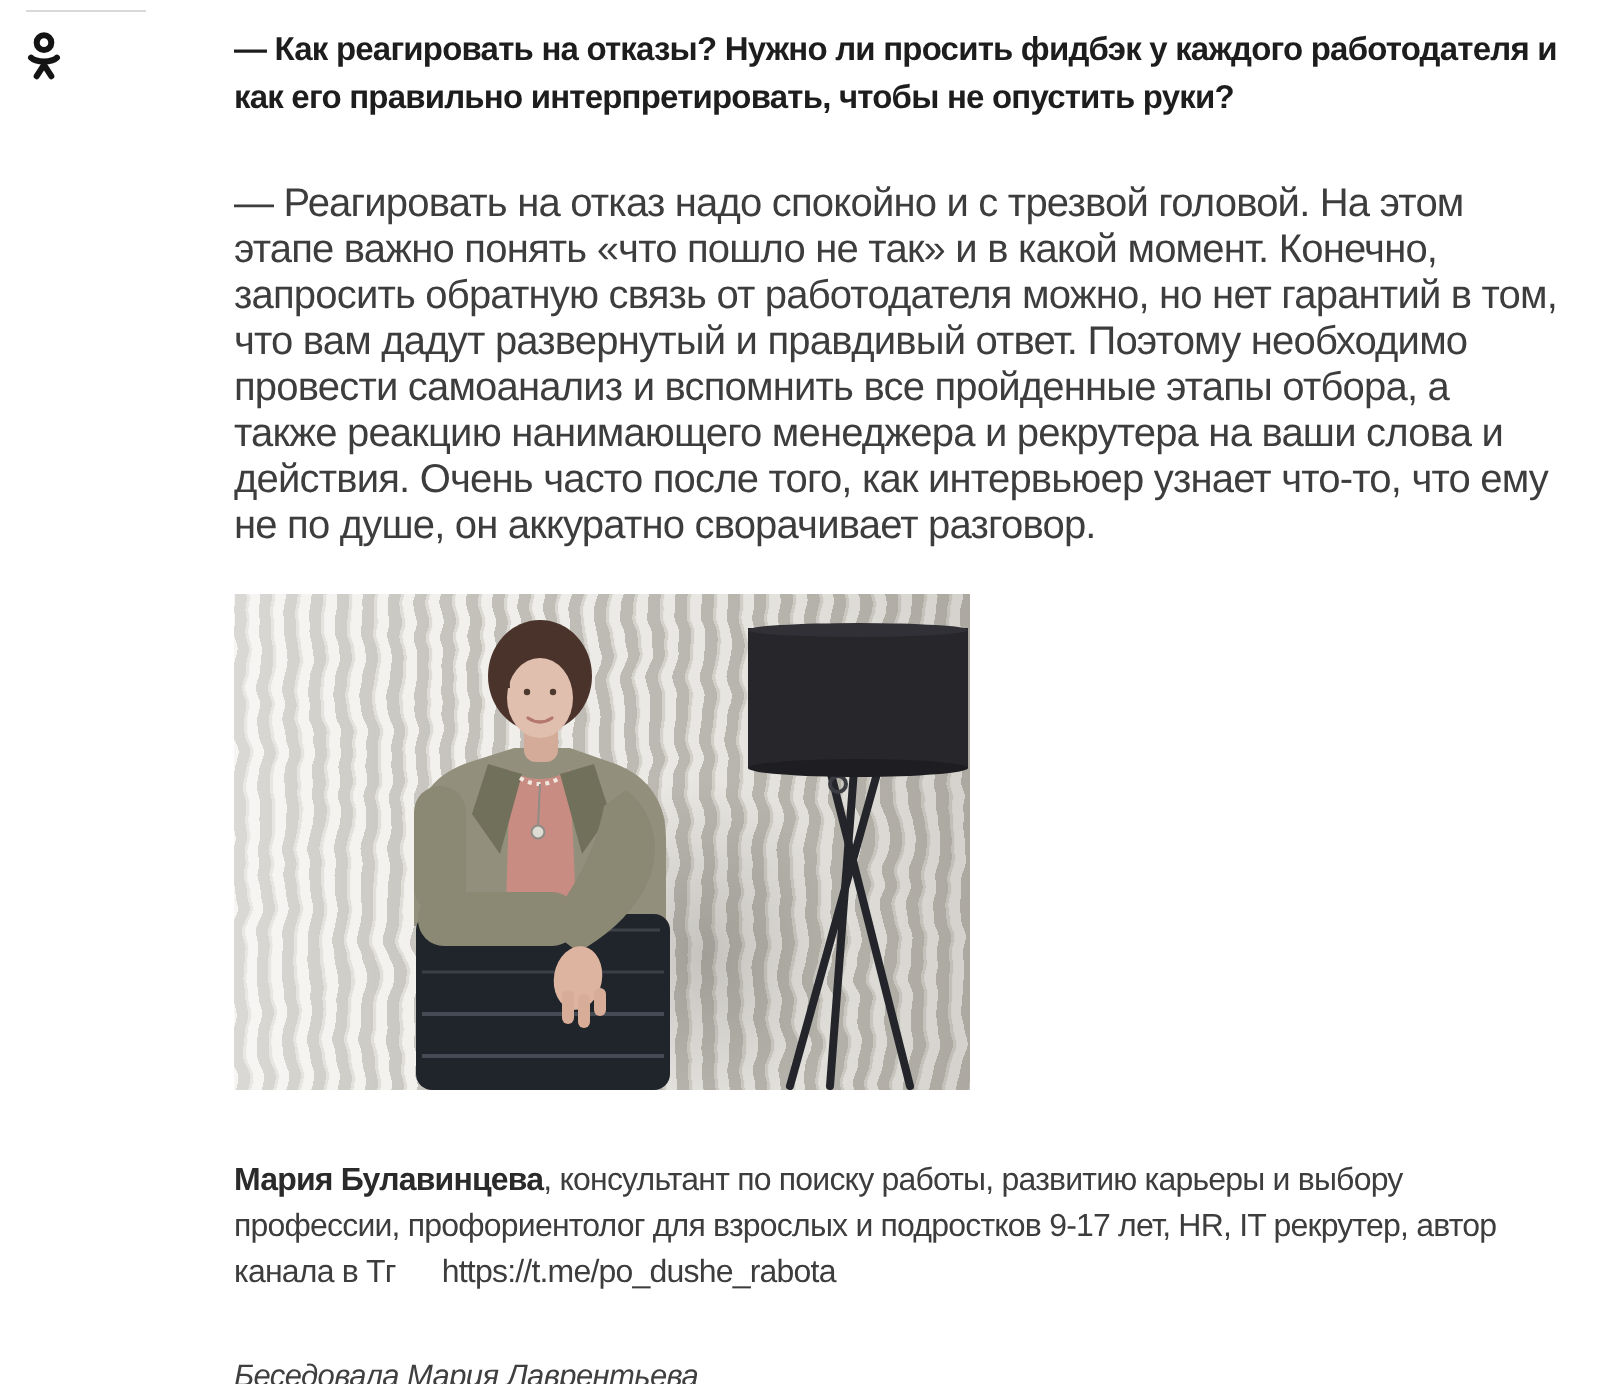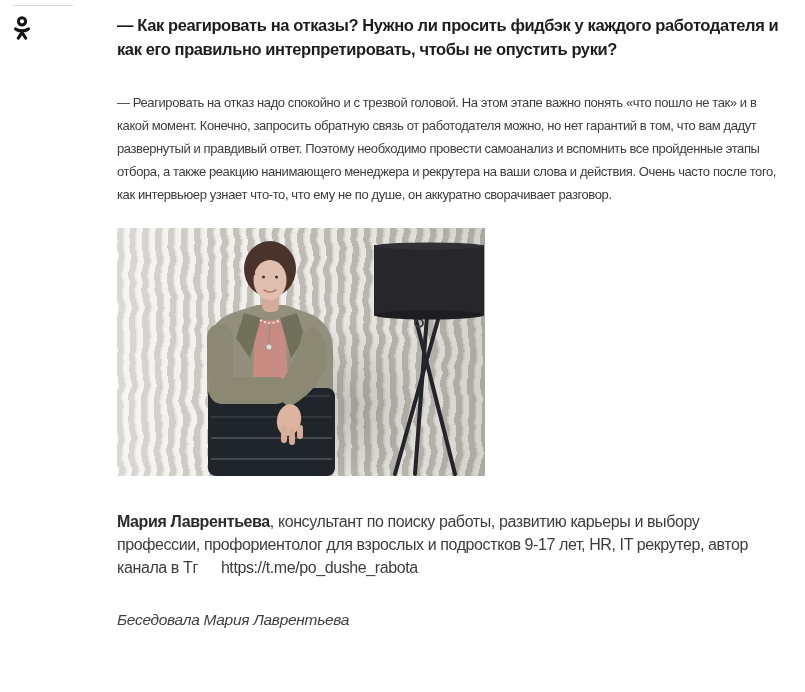--- a/index.html
+++ b/index.html
@@ -32,21 +32,21 @@
   .question {
     margin: 13px 0 0;
     font-size: 16.5px;
     line-height: 24px;
     font-weight: 700;
     letter-spacing: -0.4px;
     color: #1d1d1d;
   }
   .answer {
     margin: 30px 0 0;
-    font-size: 13px;
+    font-size: 20px;
     line-height: 23px;
     letter-spacing: -0.4px;
     color: #3d3d3d;
   }
   .photo {
     margin: 22px 0 0;
     width: 368px;
     height: 248px;
     display: block;
   }
@@ -164,18 +164,18 @@
           <rect x="92" y="149" width="80" height="27" rx="13" fill="#8b8873"></rect>
           <path d="M196,98 C211,109 215,130 205,148 C197,162 185,172 172,179 L155,166 C169,150 181,128 185,106 Z" fill="#8b8873"></path>
           <ellipse cx="172" cy="192" rx="12" ry="16" fill="#dcb49f" transform="rotate(10 172 192)"></ellipse>
           <rect x="164" y="198" width="6" height="17" rx="3" fill="#d7ad97"></rect>
           <rect x="172" y="200" width="6" height="17" rx="3" fill="#d7ad97"></rect>
           <rect x="180" y="197" width="6" height="14" rx="3" fill="#d7ad97"></rect>
         </g>
       </svg>
     </figure>
 
-    <p class="caption"><strong>Мария Лаврентьева</strong><span>, консультант по поиску работы, развитию карьеры и выбору профессии, профориентолог для взрослых и подростков 9-17 лет, HR, IT рекрутер, автор канала в Тг </span><a class="tg-link">https://t.me/po_dushe_rabota</a></p>
+    <p class="caption"><strong>Мария Булавинцева</strong><span>, консультант по поиску работы, развитию карьеры и выбору профессии, профориентолог для взрослых и подростков 9-17 лет, HR, IT рекрутер, автор канала в Тг </span><a class="tg-link">https://t.me/po_dushe_rabota</a></p>
 
     <p class="byline">Беседовала Мария Лаврентьева</p>
 
   </div>
 </div>
 
 </body></html>

